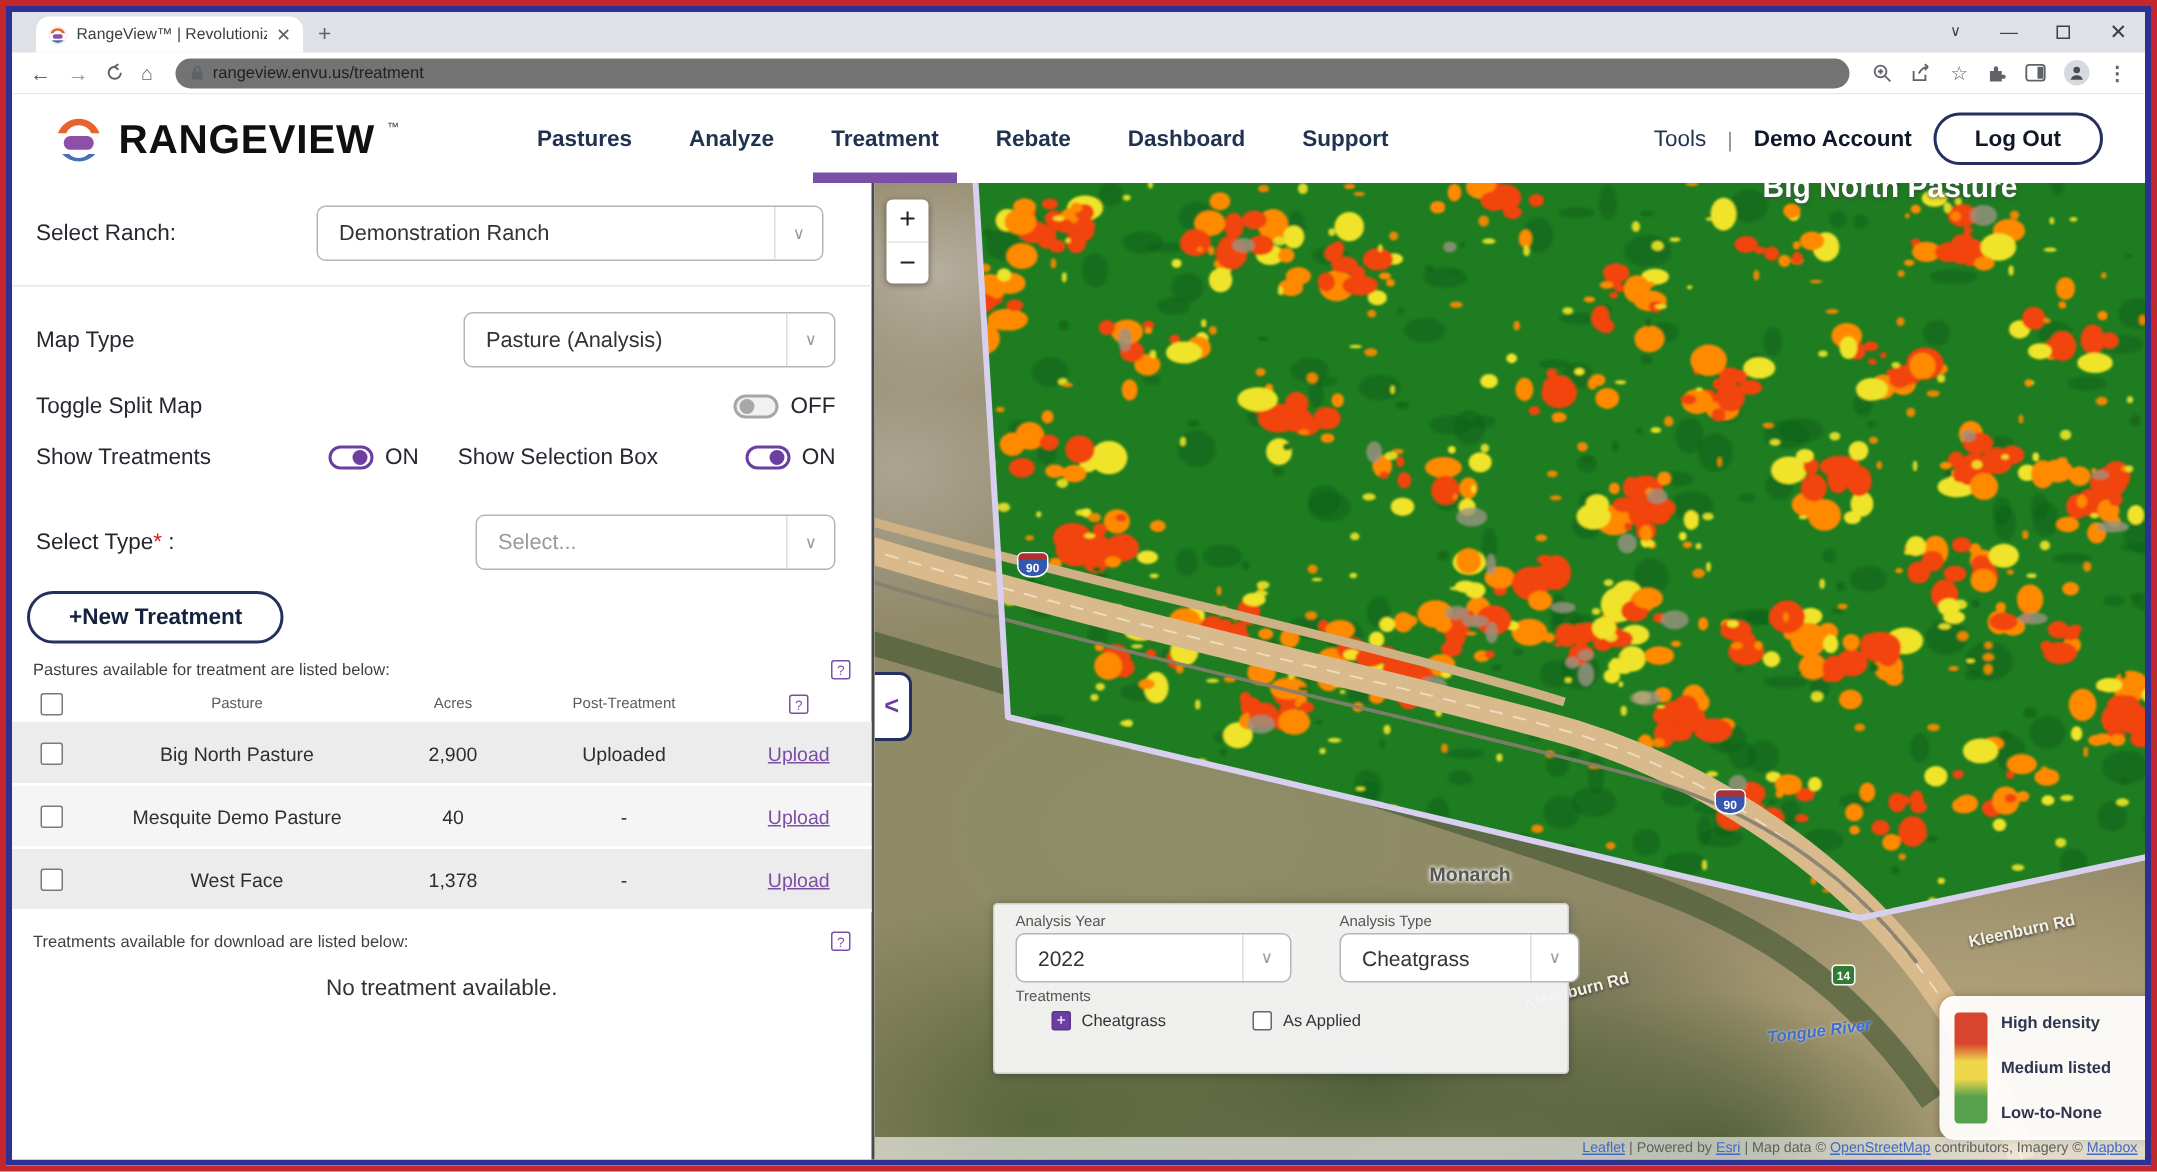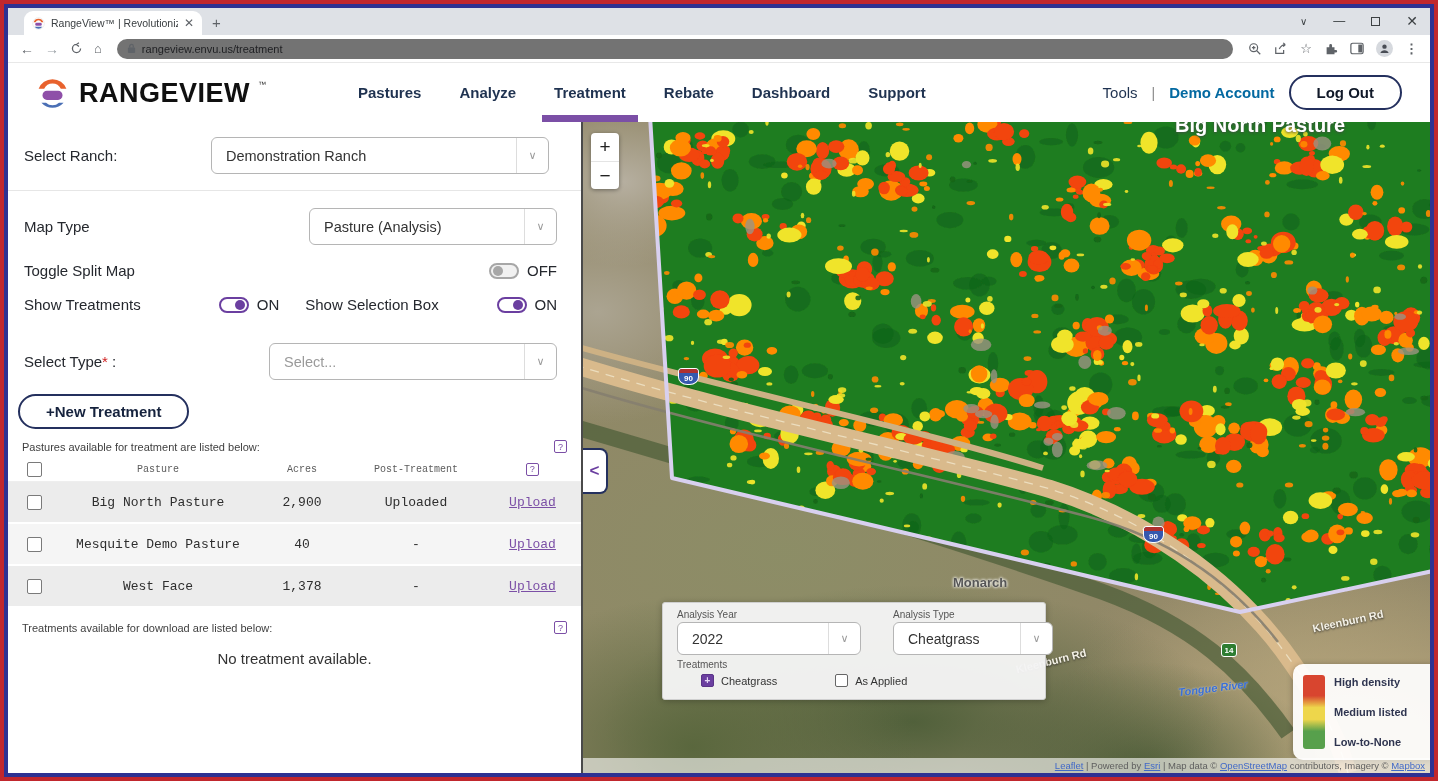--- a/index.html
+++ b/index.html
@@ -34,21 +34,21 @@
   .app-header { height:59px; background:#fff; display:flex; align-items:center; padding-left:26px; flex:0 0 auto; position:relative; }
   .brand { display:flex; align-items:flex-start; gap:8px; }
   .brand-text { font-size:27px; font-weight:800; color:#101010; letter-spacing:0.5px; line-height:38px; }
   .brand-tm { font-size:8px; color:#333; margin-top:6px; }
   .main-nav { display:flex; gap:38px; margin-left:92px; height:100%; align-items:center; }
   .nav-item { font-size:15px; font-weight:bold; color:#1f3250; height:100%; display:flex; align-items:center; position:relative; cursor:pointer; }
   .nav-item.active::after { content:""; position:absolute; left:-12px; right:-12px; bottom:0; height:7px; background:#7b4fa6; }
   .header-right { margin-left:auto; display:flex; align-items:center; gap:14px; padding-right:28px; }
   .tools-lbl { font-size:15px; color:#1f3250; }
   .hdr-divider { color:#888; font-size:14px; }
-  .account-lbl { font-size:15px; font-weight:bold; color:#0369a1; }
+  .account-lbl { font-size:15px; font-weight:bold; color:#0f172a; }
   .logout-btn { border:2px solid #24305e; border-radius:18px; padding:7px 26px; font-size:15px; font-weight:bold; color:#101828; background:#fff; cursor:pointer; font-family:inherit; }
 
   
   .main { flex:1; display:flex; min-height:0; }
   .panel { width:575px; background:#fff; border-right:2px solid #4a4a4a; position:relative; flex:0 0 auto; }
   .row { display:flex; align-items:center; padding:0 24px 0 16px; }
   .lbl { font-size:15px; color:#25282e; }
   .req { color:#d02020; }
   .sel { background:#fff; border:1px solid #b5b5b5; border-radius:6px; height:37px; display:flex; align-items:center; cursor:pointer; }
   .sel-val { flex:1; font-size:14.5px; color:#333; padding-left:14px; white-space:nowrap; overflow:hidden; }
@@ -58,21 +58,21 @@
   .toggle { width:30px; height:16px; border:2px solid #6b3fa0; border-radius:9px; position:relative; display:inline-block; cursor:pointer; background:#fff; }
   .toggle .knob { position:absolute; top:1px; width:10px; height:10px; border-radius:50%; background:#6b3fa0; }
   .toggle.on .knob { right:2px; }
   .toggle.off { border-color:#a7a7a7; background:#f1f1f1; }
   .toggle.off .knob { left:2px; background:#a7a7a7; }
   .tog-state { font-size:15px; color:#25282e; margin-left:8px; }
   .new-btn { margin:14px 0 0 10px; border:2px solid #24305e; border-radius:18px; background:#fff; padding:7px 26px; font-size:15px; font-weight:bold; color:#15223d; cursor:pointer; font-family:inherit; }
   .caption-row { display:flex; align-items:center; padding:0 14px 0 14px; margin-top:11px; }
   .caption { font-size:11px; color:#3f3f3f; }
   .help { margin-left:auto; width:13px; height:13px; border:1px solid #7b4fa6; border-radius:2px; color:#7b4fa6; font-size:9px; display:flex; align-items:center; justify-content:center; cursor:pointer; flex:0 0 auto; }
-  .ptable { margin-top:5px; font-size:13px; color:#2e2e2e;font-family:Liberation Mono, monospace; }
+  .ptable { margin-top:5px; font-size:13px; color:#2e2e2e; }
   .trow { display:grid; grid-template-columns:52px 196px 92px 136px 1fr; align-items:center; }
   .thead { height:24px; font-size:10px; color:#5c5c5c; border-bottom:1px solid #eee; }
   .thead .help { margin:0 auto; }
   .tbody-row { height:42px; border-bottom:2px solid #fff; }
   .tbody-row.g1 { background:#ececec; }
   .tbody-row.g2 { background:#f5f5f5; }
   .tc { text-align:center; }
   .cb { width:15px; height:15px; border:1.5px solid #7a7a7a; border-radius:2px; background:#fff; margin:0 auto; cursor:pointer; }
   .upload-link { color:#7b4fa6; text-decoration:underline; font-size:13px; cursor:pointer; }
   .no-treatment { text-align:center; font-size:15px; color:#333; margin-top:16px; }
@@ -95,21 +95,21 @@
   .road-label { position:absolute; font-size:11px; color:#f4f1e6; font-weight:bold; text-shadow:0 1px 2px rgba(40,40,40,.9); }
   .river-label { position:absolute; font-size:11px; font-style:italic; color:#3b6fd4; font-weight:bold; text-shadow:0 0 2px rgba(255,255,255,.7); }
   .pasture-title { position:absolute; top:-8px; left:592px; font-size:20px; font-weight:bold; color:#fff; text-shadow:0 1px 3px rgba(70,70,70,.9); }
   .shield-i { position:absolute; width:21px; height:17px; background:#3558ae; border:1px solid #fff; border-radius:4px 4px 45% 45%; color:#fff; font-size:8px; font-weight:bold; display:flex; align-items:flex-end; justify-content:center; padding-bottom:1px; }
   .shield-i::before { content:""; position:absolute; top:0; left:0; right:0; height:4px; background:#b03030; border-radius:3px 3px 0 0; }
   .shield-r { position:absolute; width:16px; height:14px; background:#2e7d32; border:1px solid #fff; border-radius:3px; color:#fff; font-size:8px; font-weight:bold; display:flex; align-items:center; justify-content:center; }
   .zoomctl { position:absolute; left:8px; top:11px; width:28px; background:#fff; border-radius:4px; box-shadow:0 1px 4px rgba(0,0,0,.4); overflow:hidden; }
   .zbtn { height:28px; display:flex; align-items:center; justify-content:center; font-size:19px; color:#222; cursor:pointer; }
   .zbtn + .zbtn { border-top:1px solid #e4e4e4; }
   .collapse-btn { position:absolute; left:0; top:326px; width:25px; height:46px; background:#fff; border:2px solid #24305e; border-left:none; border-radius:0 8px 8px 0; display:flex; align-items:center; justify-content:center; color:#6b3fa0; font-size:17px; font-weight:bold; cursor:pointer; }
-  .analysis-panel { position:absolute; left:79px; top:480px; width:384px; height:98px; background:rgba(244,244,244,.97); border:1px solid #cfcfcf; border-radius:3px; box-shadow:0 1px 6px rgba(0,0,0,.25); padding:6px 14px 0 14px; }
+  .analysis-panel { position:absolute; left:79px; top:480px; width:384px; height:114px; background:rgba(244,244,244,.97); border:1px solid #cfcfcf; border-radius:3px; box-shadow:0 1px 6px rgba(0,0,0,.25); padding:6px 14px 0 14px; }
   .ap-selects { display:flex; gap:32px; }
   .ap-field { }
   .ap-lbl { font-size:10px; color:#555; margin-bottom:2px; }
   .ap-sel { width:168px; height:33px; }
   .ap-sel .sel-val { font-size:14px; }
   .ap-treat-lbl { font-size:10px; color:#555; margin-top:4px; }
   .ap-checks { display:flex; align-items:center; gap:58px; margin:4px 0 0 24px; }
   .ap-check { display:flex; align-items:center; gap:7px; font-size:11px; color:#333; cursor:pointer; }
   .cbx { width:13px; height:13px; border:1px solid #666; background:#fff; border-radius:2px; }
   .cbx.checked { background:#6b3fa0; border-color:#5a3488; color:#e7d9f7; font-size:10px; font-weight:bold; display:flex; align-items:center; justify-content:center; line-height:1; }
@@ -256,21 +256,21 @@
         <span style="margin-left:auto; display:flex; align-items:center;">
           <span class="toggle on">
                 <span class="knob"></span>
               </span>
           <span class="tog-state">ON</span>
         </span>
       </div>
 
       <div class="row" style="margin-top:30px;">
         <span class="lbl"><span>Select Type</span><span class="req">*</span><span> :</span></span>
-        <div class="sel" style="width:288px; margin-left:auto;gap:33px;">
+        <div class="sel" style="width:240px; margin-left:auto;gap:33px;">
           <span class="sel-val placeholder">Select...</span>
           <span class="sel-chev">∨</span>
         </div>
       </div>
 
       <button class="new-btn">+New Treatment</button>
 
       <div class="caption-row">
         <span class="caption">Pastures available for treatment are listed below:</span>
         <span class="help">?</span>

